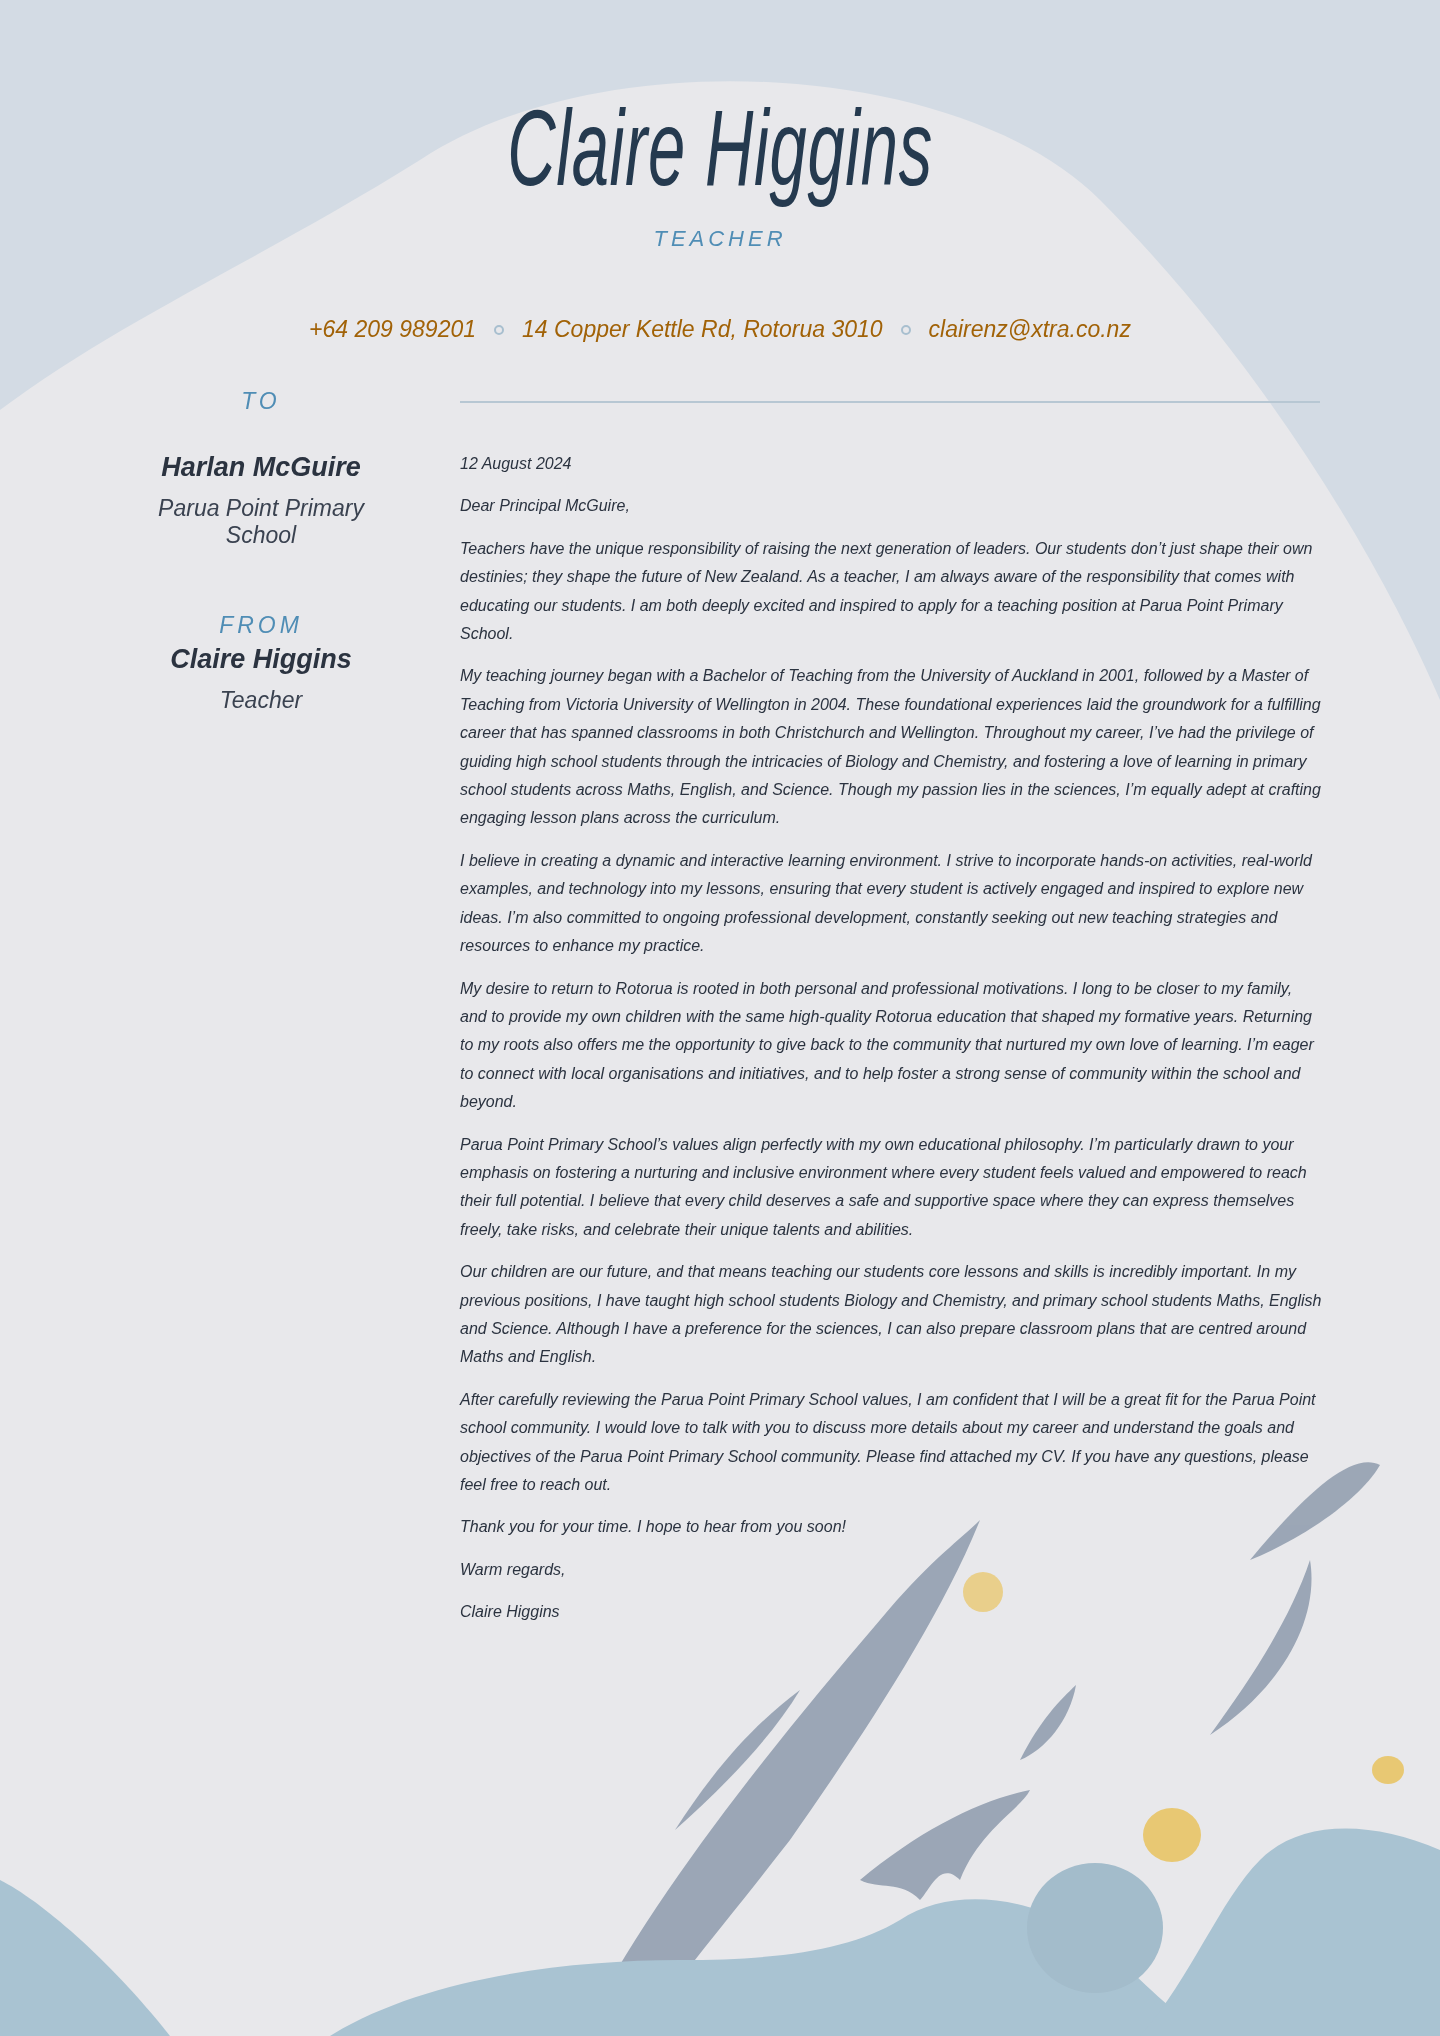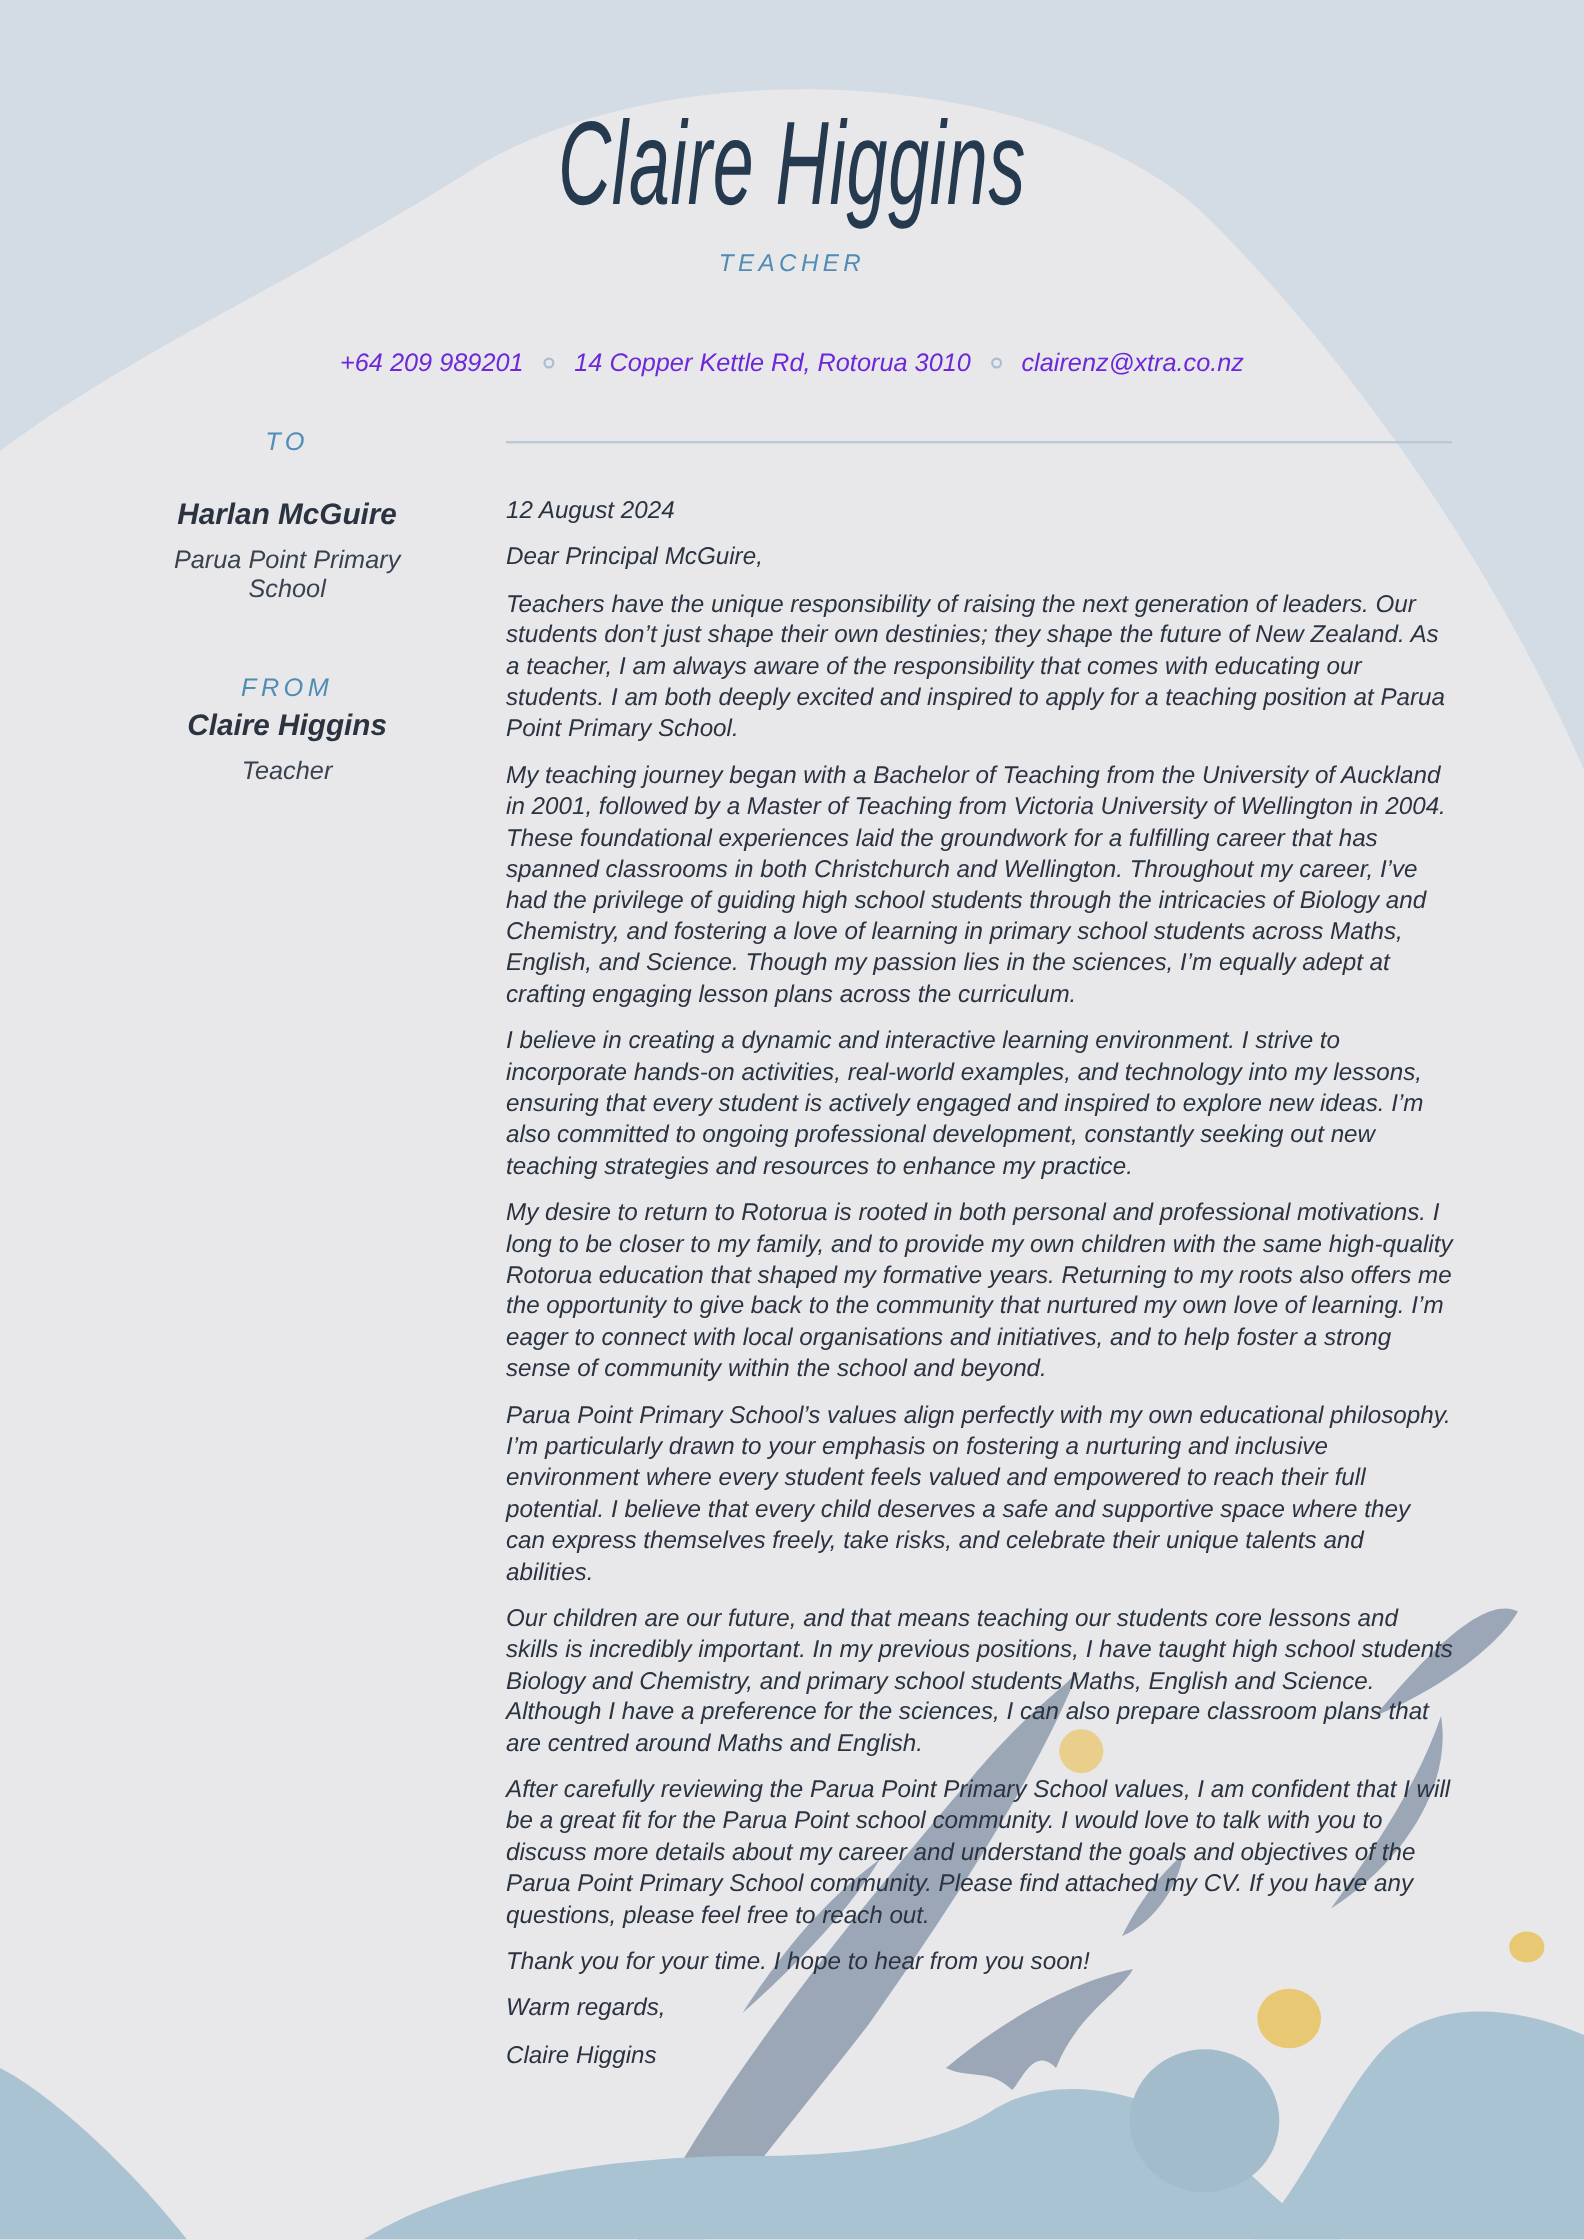--- a/index.html
+++ b/index.html
@@ -19,21 +19,21 @@
     transform: scaleX(0.62); transform-origin: 720px 0;
     letter-spacing: 1px;
   }
   .title {
     position: absolute; top: 226px; left: 0; width: 1440px; text-align: center;
     font-size: 22px; letter-spacing: 4px; color: #4f8db5; font-weight: 500;
   }
   .contact {
     position: absolute; top: 316px; left: 0; width: 1440px;
     display: flex; justify-content: center; align-items: center; gap: 18px;
-    font-size: 23px; color: #6d28d9;
+    font-size: 23px; color: #a16207;
   }
   .dot {
     width: 6px; height: 6px; border: 2px solid #a8bfcf; border-radius: 50%;
     display: inline-block;
   }
 
   .side-head {
     position: absolute; left: 120px; width: 282px; display: flex; align-items: center;
     justify-content: space-between;
     flex-direction: column;
@@ -43,21 +43,21 @@
     font-size: 23px; letter-spacing: 4px; color: #4f8db5; padding: 0 22px; font-weight: 500;
   }
   .side-block { position: absolute; left: 120px; width: 282px; text-align: center; }
   .side-name { font-size: 27px; font-weight: bold; color: #2b3340; margin-bottom: 12px; }
   .side-sub { font-size: 23px; color: #3a4250; }
 
   .main-rule { position: absolute; top: 401px; left: 460px; width: 860px; height: 2px; background: #b7c7d3; }
 
   .letter {
     position: absolute; top: 450px; left: 460px; width: 862px;
-    font-size: 22px; line-height: 28.4px; color: #2b3340;
+    font-size: 16px; line-height: 28.4px; color: #2b3340;
   }
   .letter p { margin: 0 0 14px 0; }
   .letter .short { margin-bottom: 14px; }
 </style>
 </head>
 <body>
 
 <svg class="bg" width="1440" height="2036" viewBox="0 0 1440 2036" xmlns="http://www.w3.org/2000/svg">
 
   <path d="M0 0 H1440 V700 C1380 560 1260 360 1100 200 C960 60 600 40 420 160 C260 260 120 320 0 410 Z" fill="#d3dbe4"></path>

